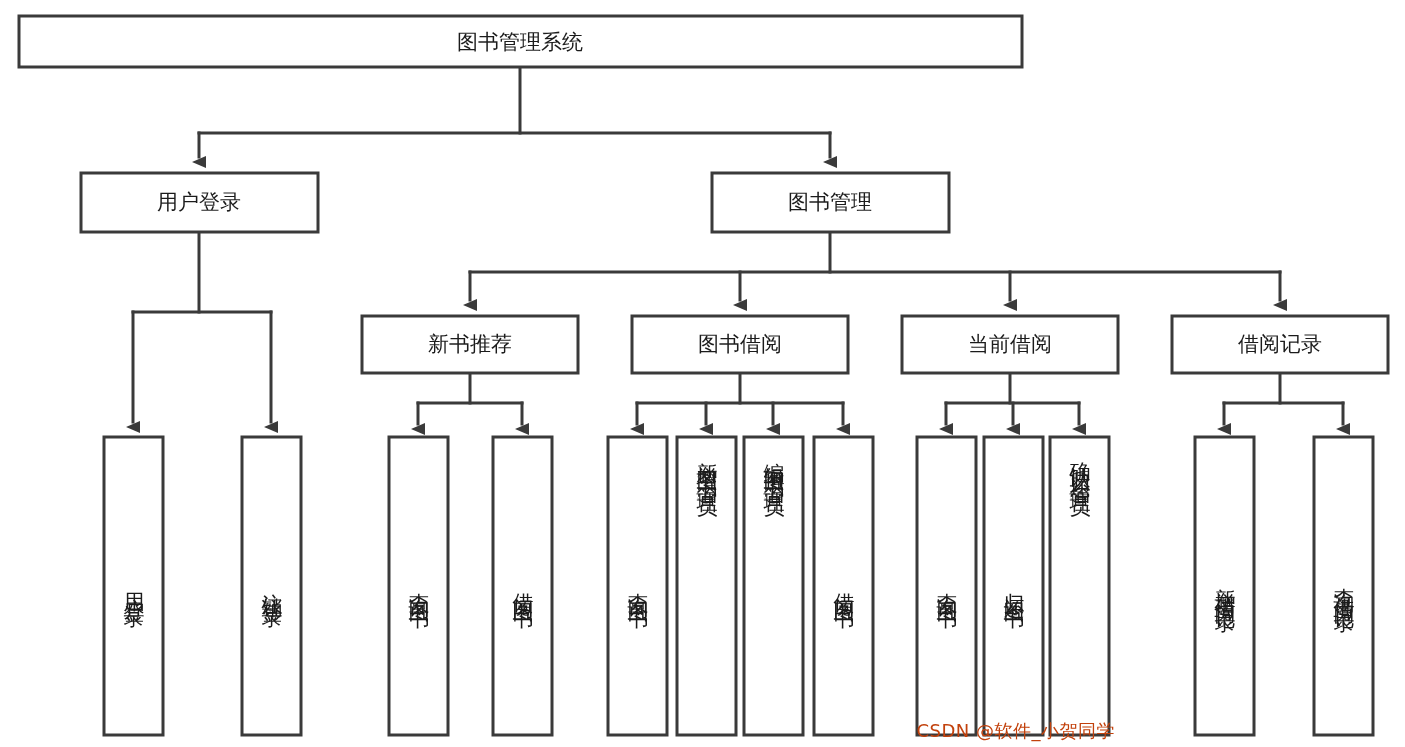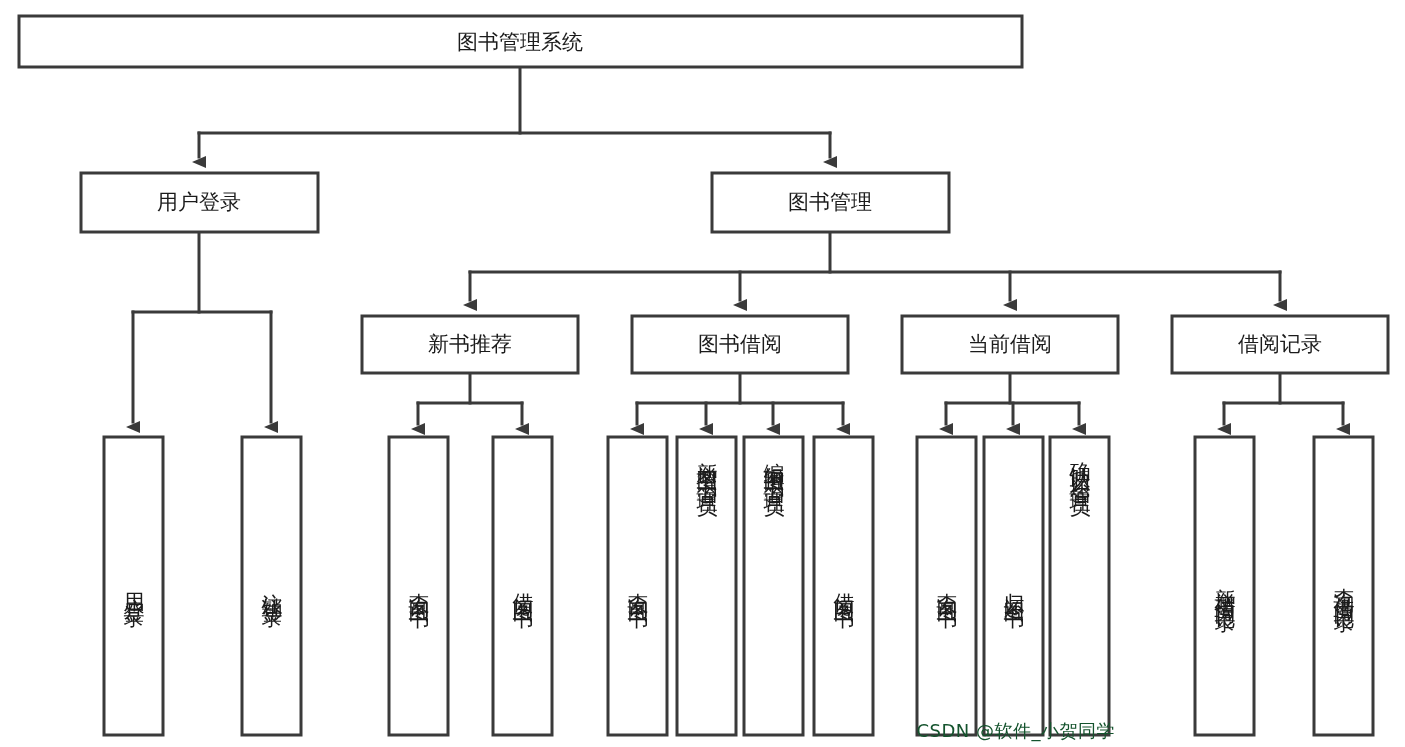--- a/index.html
+++ b/index.html
@@ -69,21 +69,21 @@
     letter-spacing: 5px;
     text-align: center;
     white-space: nowrap;
   }
   .watermark {
     position: absolute;
     right: 6px;
     bottom: 4px;
     font-family: "DejaVu Sans", "Liberation Sans", sans-serif;
     font-size: 18px;
-    color: #14532d;
+    color: #c2410c;
     white-space: nowrap;
     letter-spacing: 0.5px;
     margin-top: 33px;
   }
 </style>
 </head>
 <body>
 
 <div id="diagram-root">
 

